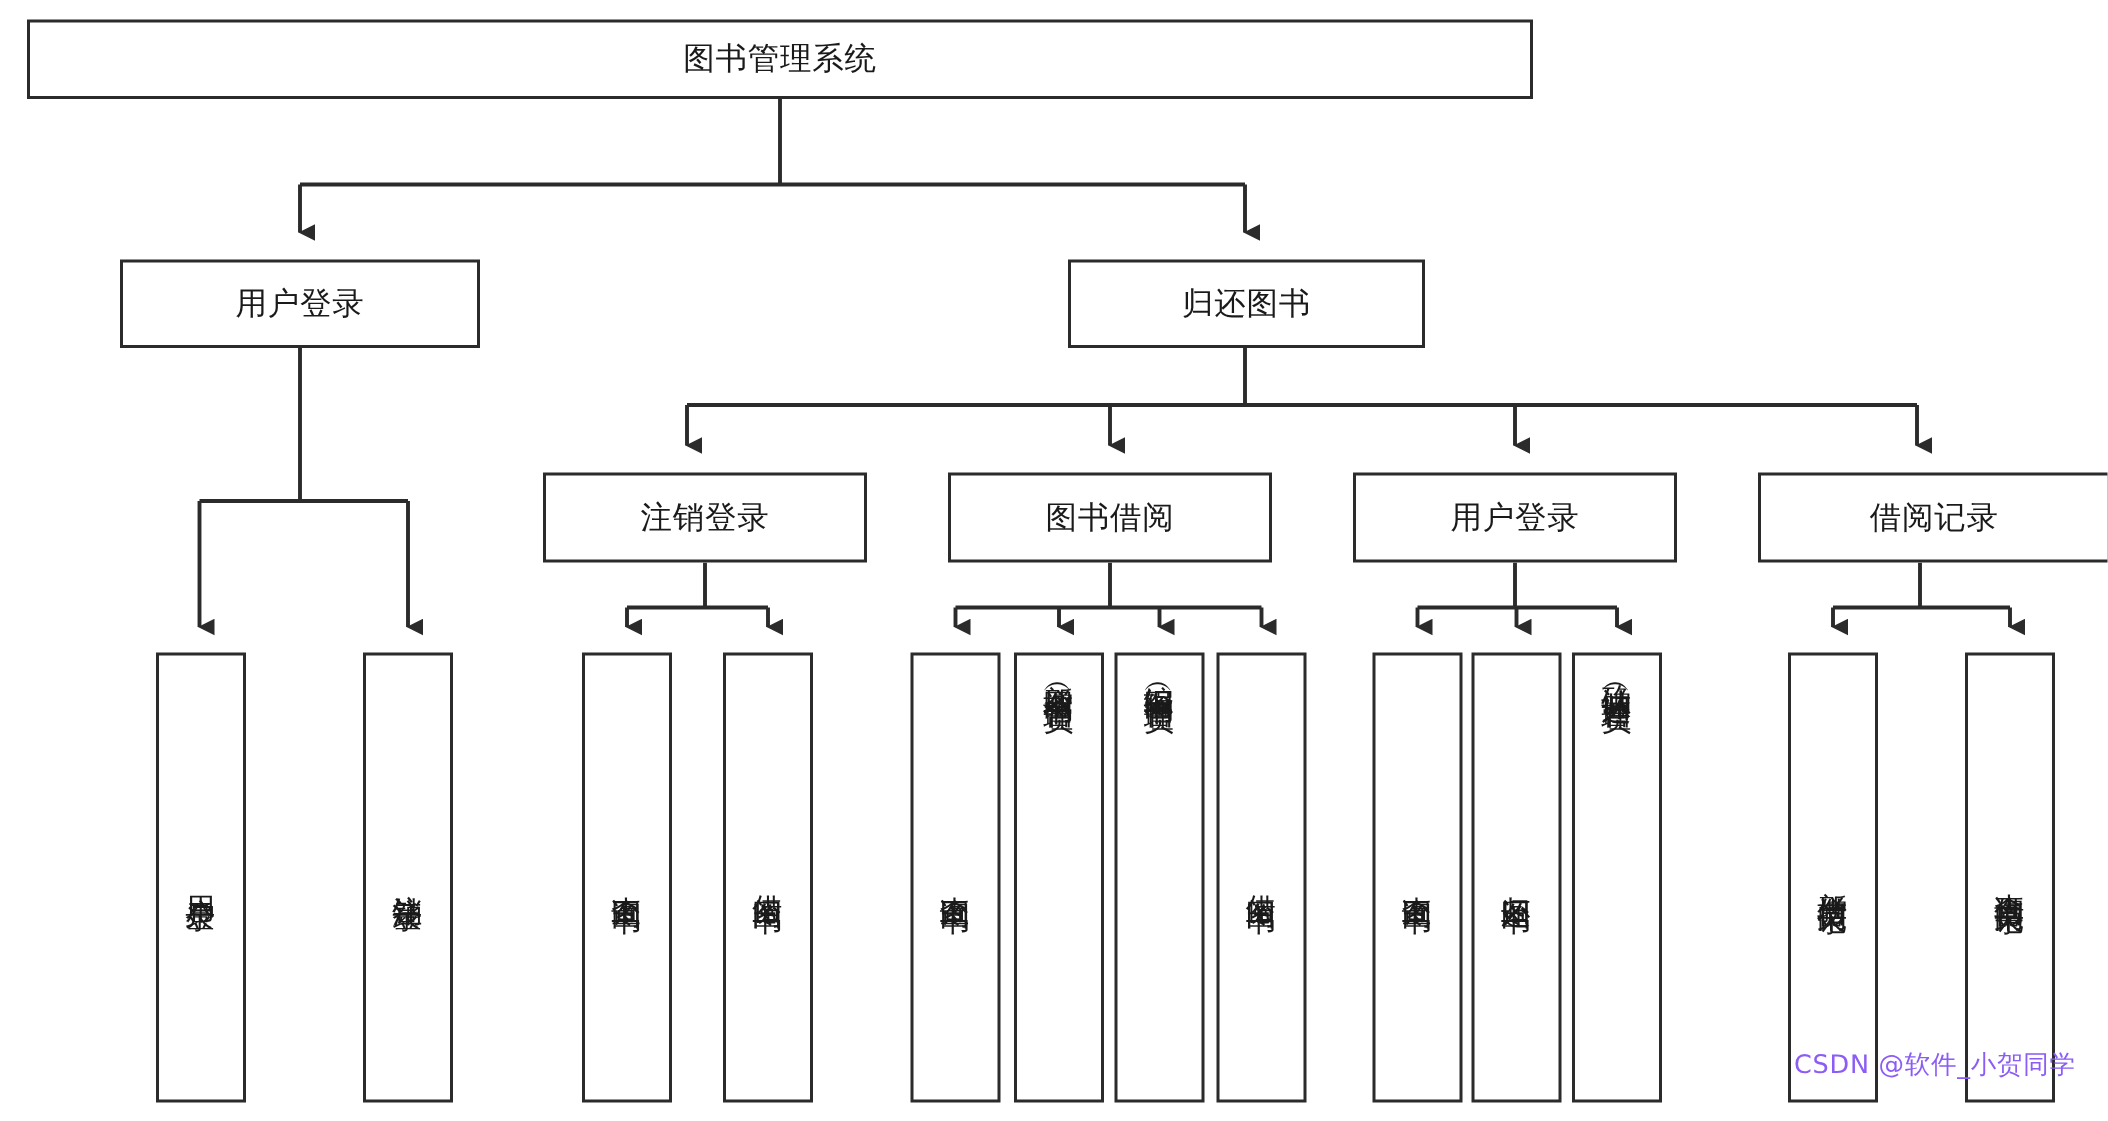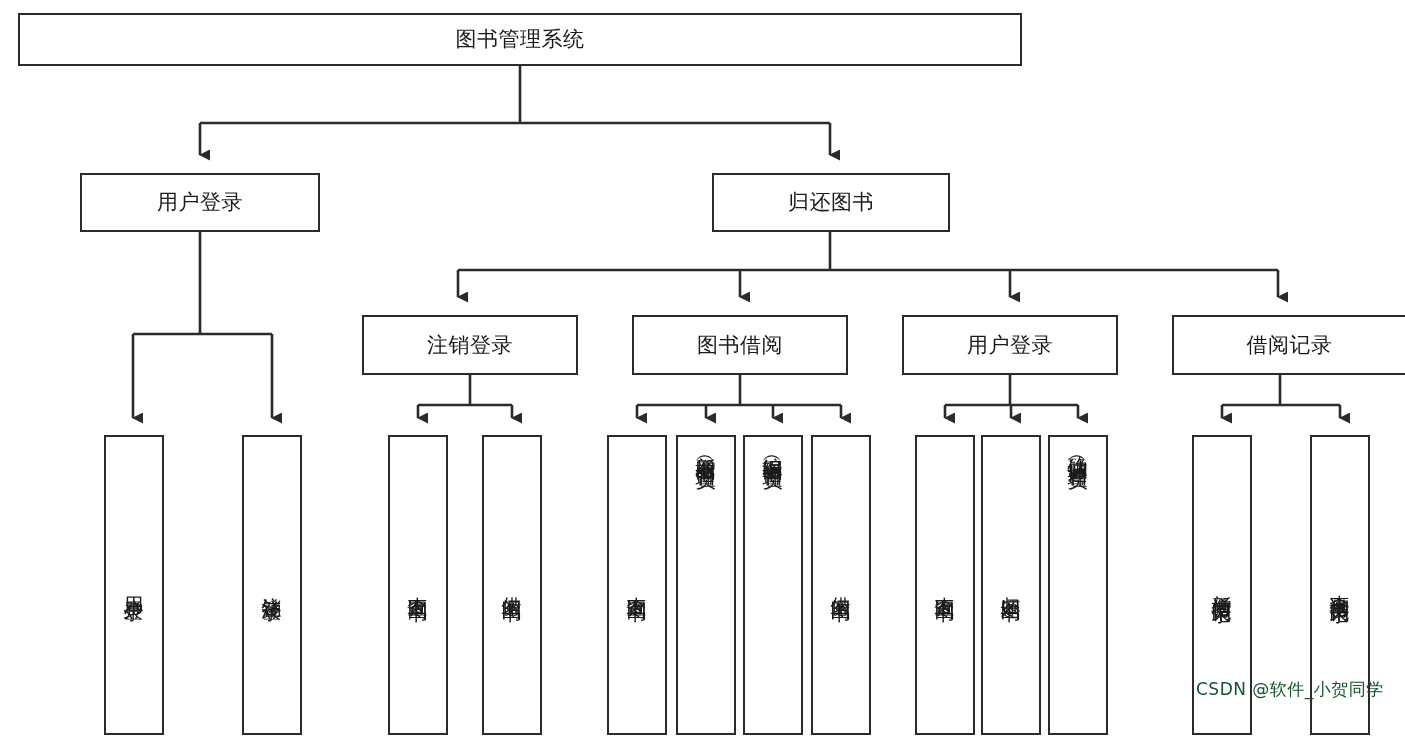--- a/index.html
+++ b/index.html
@@ -166,14 +166,14 @@
   <div class="node-box vertical top-align" id="box-leaf-10" style="left: 1048px; top: 435px; width: 60px; height: 300px;">
     <span class="node-label">确认归还（管理员）</span>
   </div>
   <div class="node-box vertical" id="box-leaf-11" style="left: 1192px; top: 435px; width: 60px; height: 300px;">
     <span class="node-label">新增借阅记录</span>
   </div>
   <div class="node-box vertical" id="box-leaf-12" style="left: 1310px; top: 435px; width: 60px; height: 300px;">
     <span class="node-label">查询借阅记录</span>
   </div>
 
-  <div class="watermark" id="watermark" style="left: 1196px; top: 678px; color: #14532d;">CSDN @软件_小贺同学</div>
+  <div class="watermark" id="watermark" style="left: 1196px; top: 698px; color: #8b5cf6;">CSDN @软件_小贺同学</div>
 </div>
 
 </body></html>

